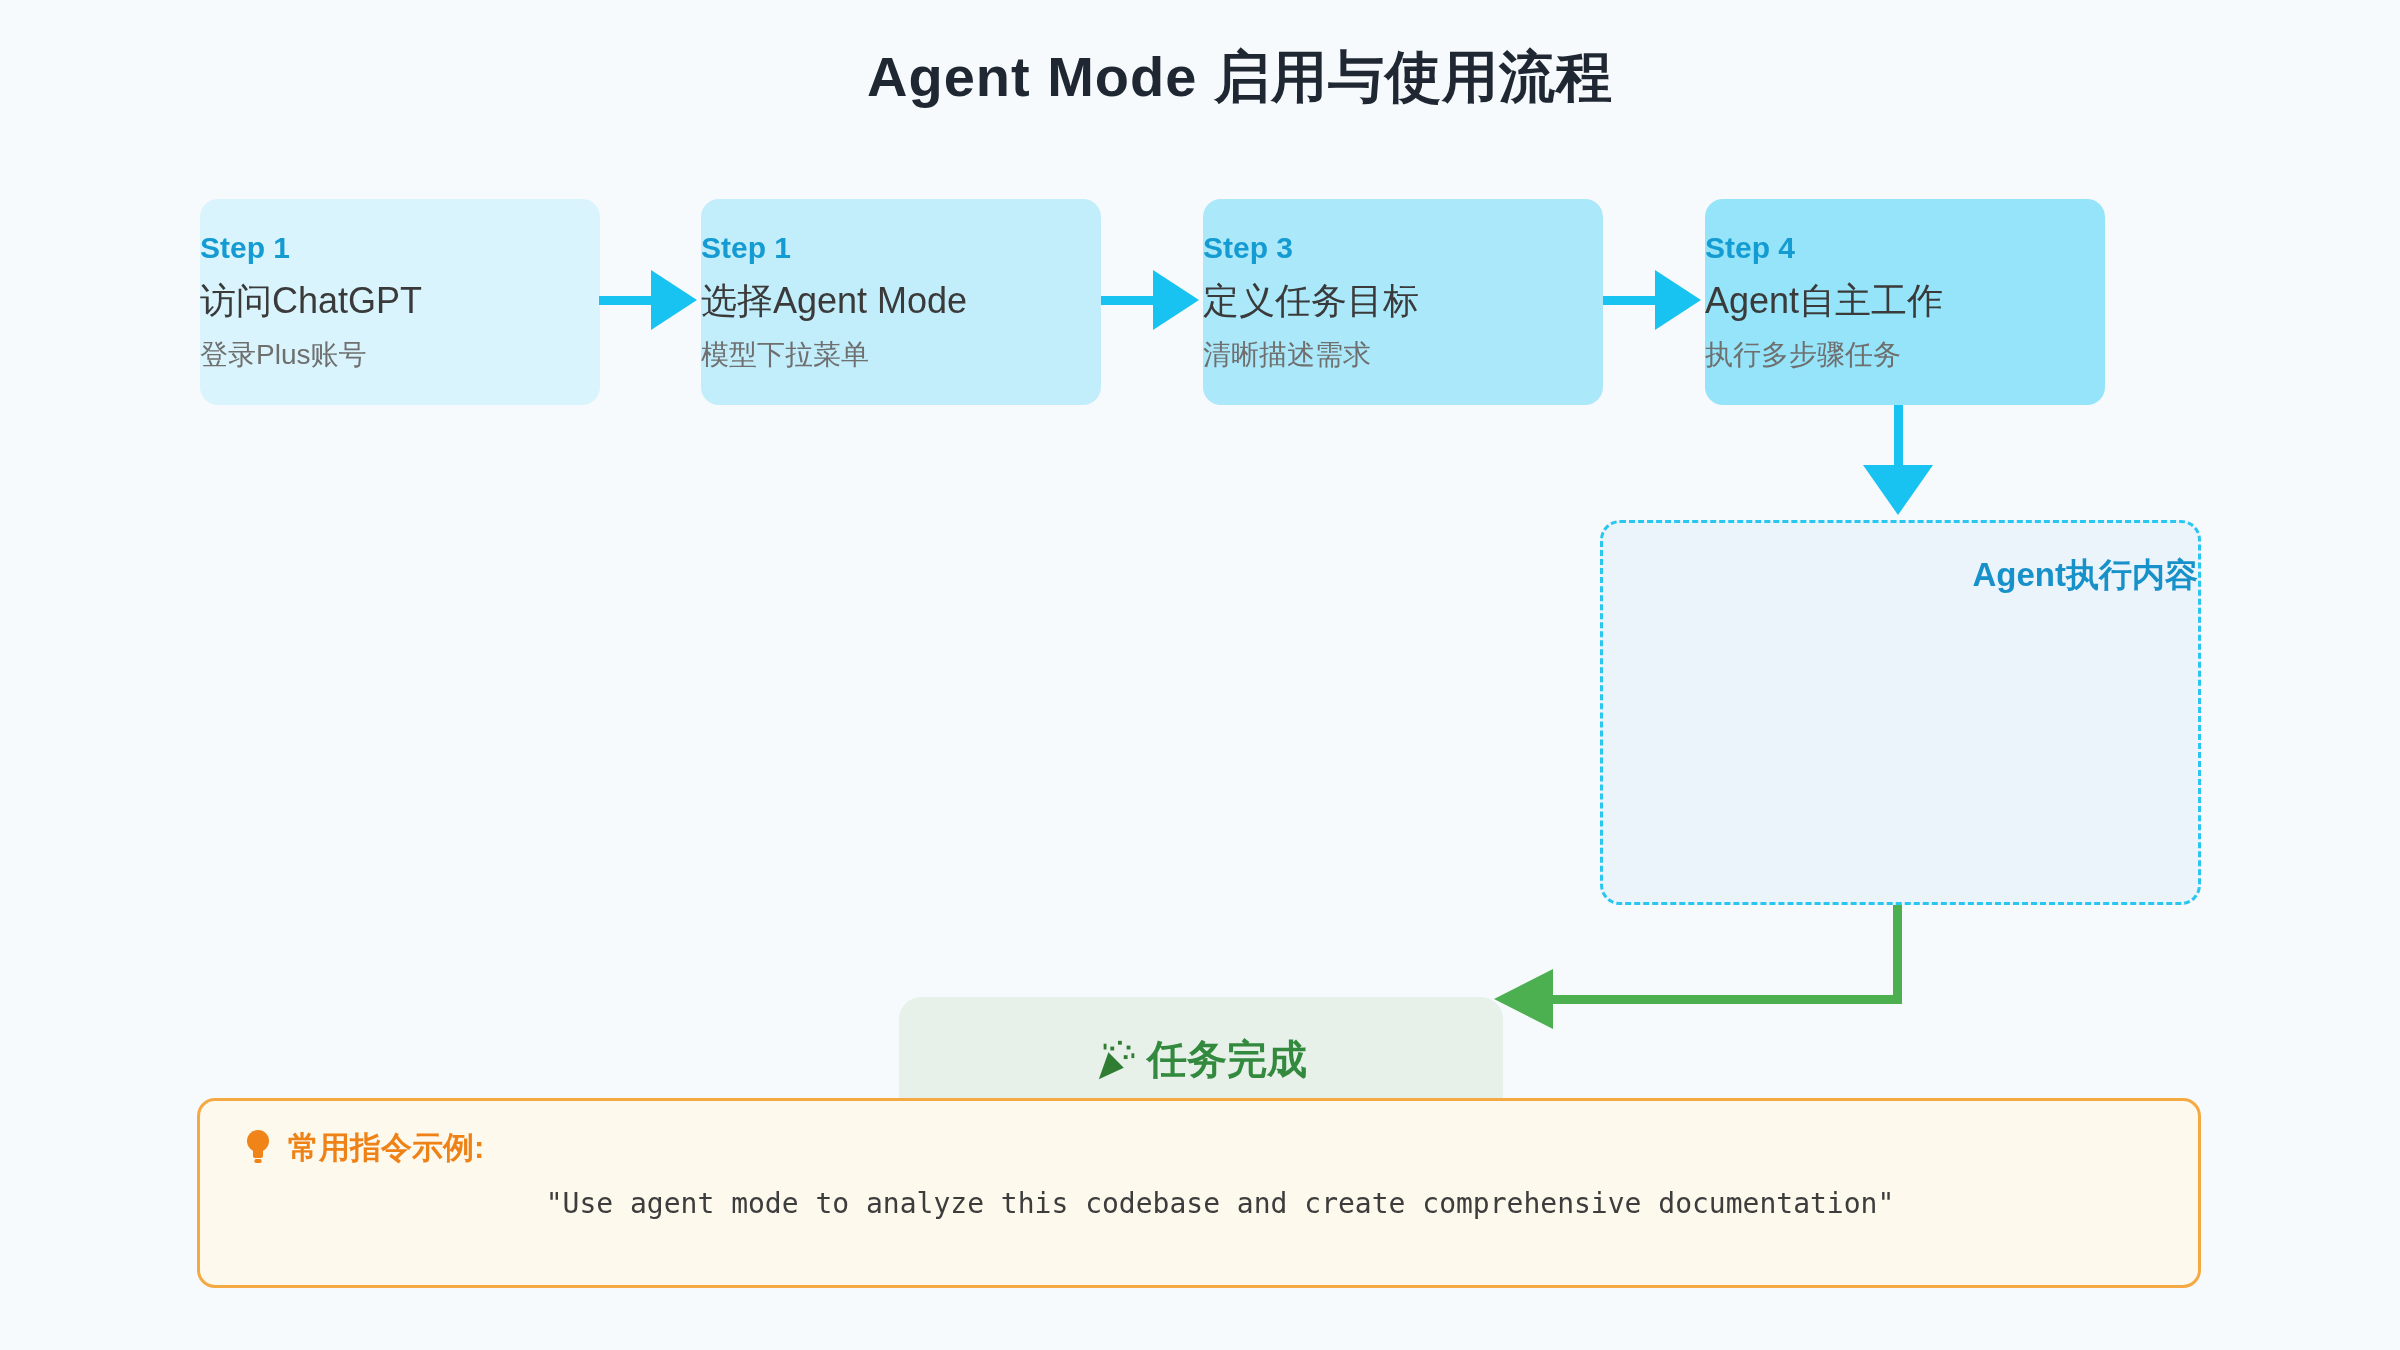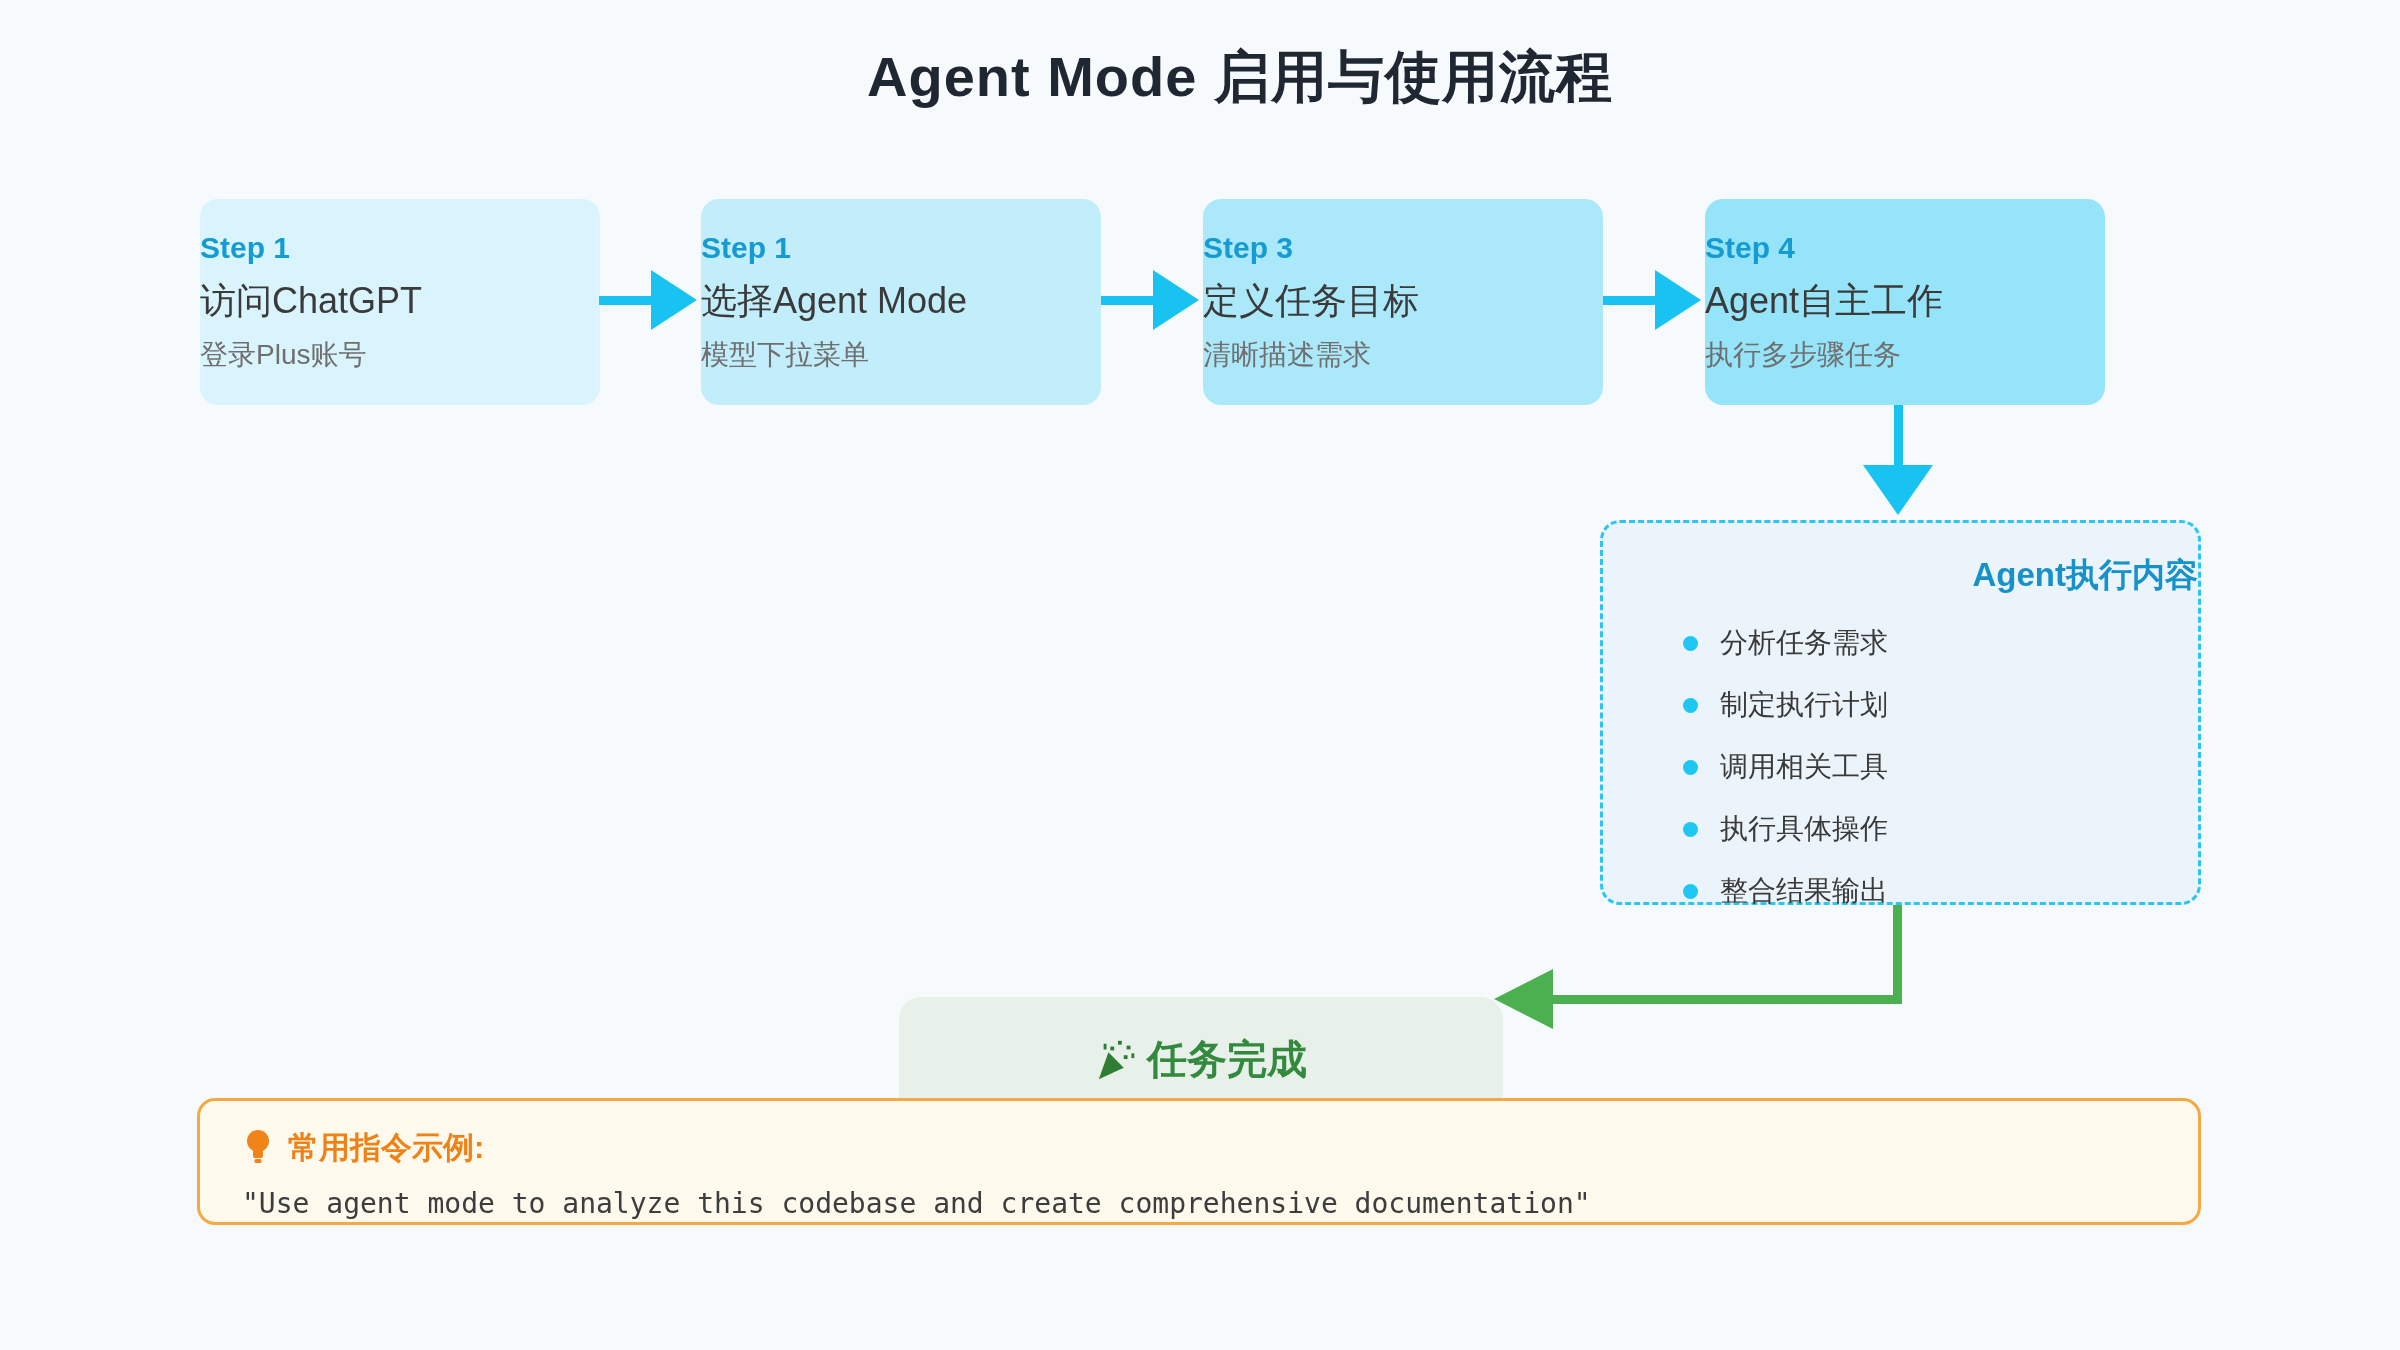--- a/index.html
+++ b/index.html
@@ -57,23 +57,24 @@
   .done-box{
     position:absolute;left:899px;top:997px;width:604px;height:170px;border-radius:22px;
     background:#e7f1e9;z-index:1;text-align:center;
   }
   .done-title{margin-top:35px;font-size:40px;font-weight:bold;color:#338a3e;
     display:flex;align-items:center;justify-content:center;gap:6px;}
   .done-sub{margin-top:14px;font-size:29px;color:#5c6660;}
   .popper-svg{width:46px;height:46px;}
   
   .tip-box{
-    position:absolute;left:197px;top:1098px;width:2004px;height:127px;
+    position:absolute;left:197px;top:1098px;width:2004px;height:190px;
     box-sizing:border-box;background:#fdf9ec;border:3px solid #f5a942;border-radius:18px;
     z-index:3;
+    text-align:center;
   }
   .tip-header{display:flex;align-items:center;gap:14px;margin:26px 0 0 42px;}
   .tip-label{font-size:31px;font-weight:bold;color:#ef8216;}
   .bulb-svg{width:32px;height:40px;}
   .tip-command{margin:18px 0 0 42px;font-family:"DejaVu Sans Mono","Liberation Mono",monospace;
     font-size:28px;color:#3d3d3d;}
 </style>
 </head>
 <body>
 
@@ -115,42 +116,20 @@
       <div class="head"></div>
   </div>
 
   <div class="v-arrow">
     <div class="shaft"></div>
       <div class="head"></div>
   </div>
 
   <div class="agent-panel">
     <div class="agent-panel-title">Agent执行内容</div>
-    <ul class="agent-list">
-      <li>
-        <span class="bullet-dot"></span>
-        <span class="agent-item-text">分析任务需求</span>
-      </li>
-      <li>
-        <span class="bullet-dot"></span>
-        <span class="agent-item-text">制定执行计划</span>
-      </li>
-      <li>
-        <span class="bullet-dot"></span>
-        <span class="agent-item-text">调用相关工具</span>
-      </li>
-      <li>
-        <span class="bullet-dot"></span>
-        <span class="agent-item-text">执行具体操作</span>
-      </li>
-      <li>
-        <span class="bullet-dot"></span>
-        <span class="agent-item-text">整合结果输出</span>
-      </li>
-    </ul>
   </div>
 
   <div class="g-line-v"></div>
   <div class="g-line-h"></div>
   <div class="g-head"></div>
 
   <div class="done-box">
     <div class="done-title">
       <svg class="popper-svg" viewBox="0 0 48 48">
         <polygon points="4,44 14,16 30,32" fill="#2f7d33"></polygon>

